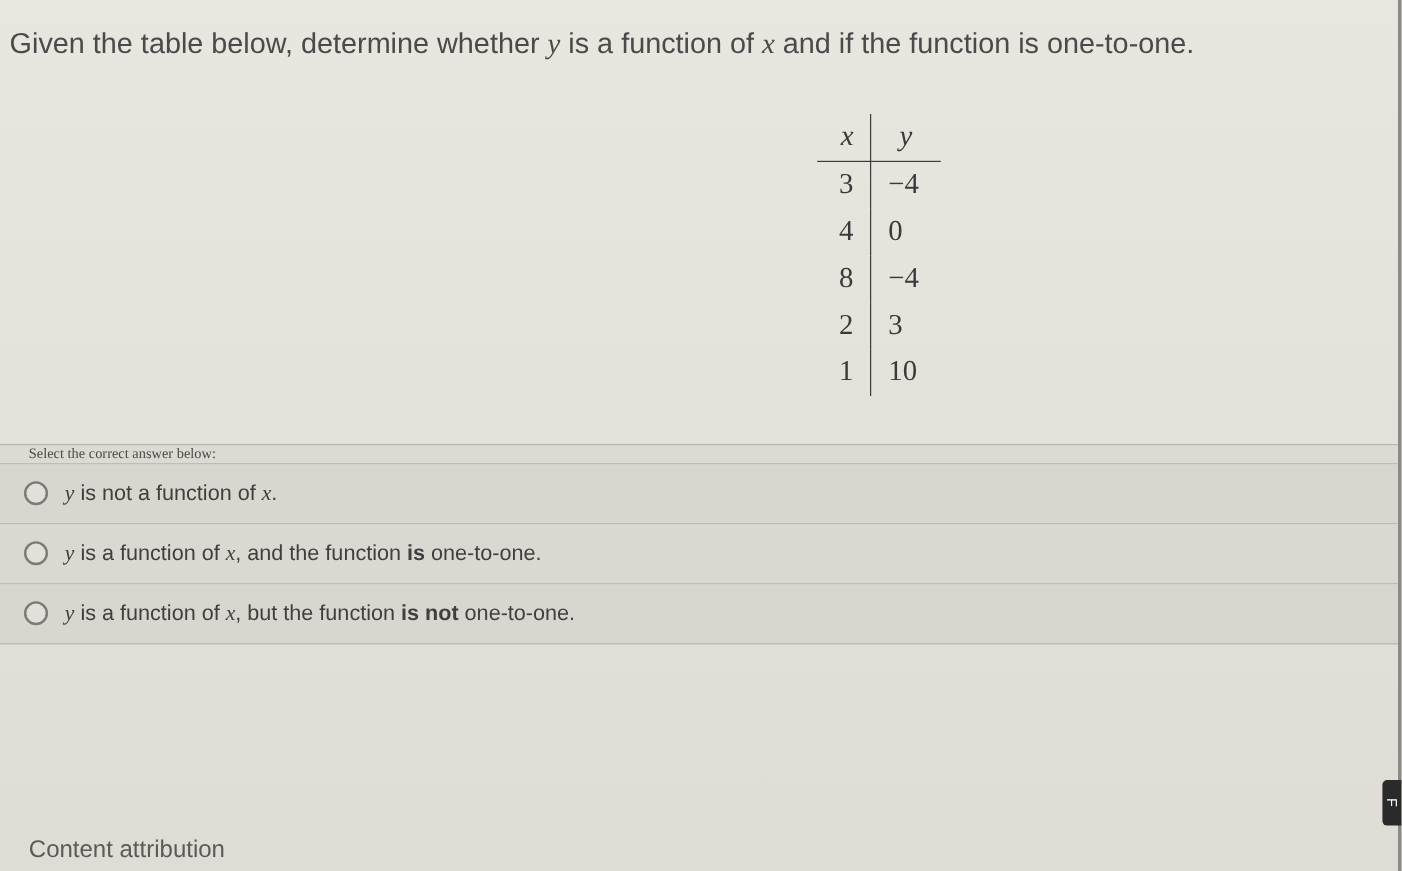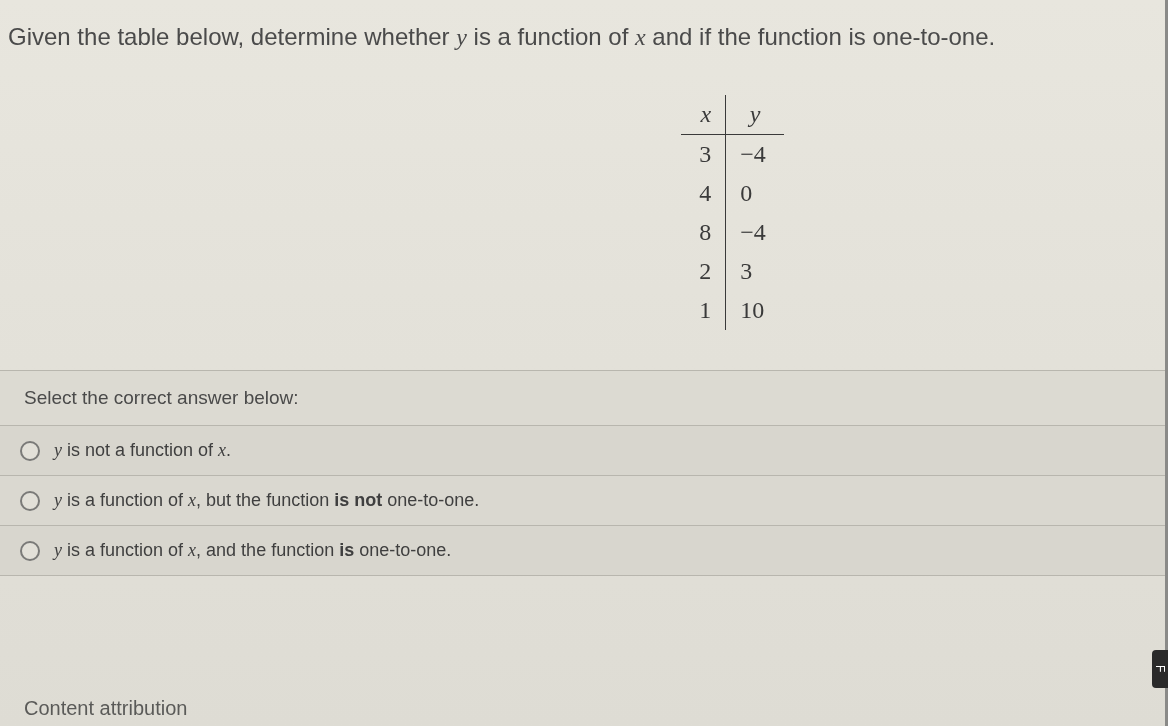--- a/index.html
+++ b/index.html
@@ -56,30 +56,31 @@
   .xy-table td {
     padding: 6px 18px;
     text-align: left;
   }
   .xy-table td:first-child { padding-left: 18px; }
   .xy-table td:last-child { padding-left: 14px; }
 
   .prompt-row {
     border-top: 1px solid #b8b6ae;
     border-bottom: 1px solid #b8b6ae;
-    padding: 16px 24px;
-    font-size: 19px;
+    padding: 0 24px;
+    font-size: 12px;
     color: #4a4a4a;
     background: #dcdad2;
+    font-family: Liberation Serif, serif;
   }
   .option-row {
     border-bottom: 1px solid #b8b6ae;
     padding: 14px 24px 14px 20px;
     display: flex;
-    align-items: flex-end;
+    align-items: center;
     gap: 14px;
     font-size: 18px;
     color: #3f3f3f;
     background: #dad8d0;
   }
   .option-row:nth-of-type(even){ background:#d8d6ce; }
   .radio {
     width: 20px;
     height: 20px;
     border: 2px solid #7a7a78;
@@ -158,27 +159,27 @@
   <div class="option-row">
     <div class="radio"></div>
     <div>
       <span class="math-var">y</span><span> is not a function of </span><span class="math-var">x</span><span>.</span>
     </div>
   </div>
 
   <div class="option-row">
     <div class="radio"></div>
     <div>
-      <span class="math-var">y</span><span> is a function of </span><span class="math-var">x</span><span>, but the function </span><span class="math-bold">is not</span><span> one-to-one.</span>
+      <span class="math-var">y</span><span> is a function of </span><span class="math-var">x</span><span>, and the function </span><span class="math-bold">is</span><span> one-to-one.</span>
     </div>
   </div>
 
   <div class="option-row">
     <div class="radio"></div>
     <div>
-      <span class="math-var">y</span><span> is a function of </span><span class="math-var">x</span><span>, and the function </span><span class="math-bold">is</span><span> one-to-one.</span>
+      <span class="math-var">y</span><span> is a function of </span><span class="math-var">x</span><span>, but the function </span><span class="math-bold">is not</span><span> one-to-one.</span>
     </div>
   </div>
 
   <div class="feedback-corner">F</div>
   <div class="footer-link">Content attribution</div>
 
 </div>
 
 </body></html>

